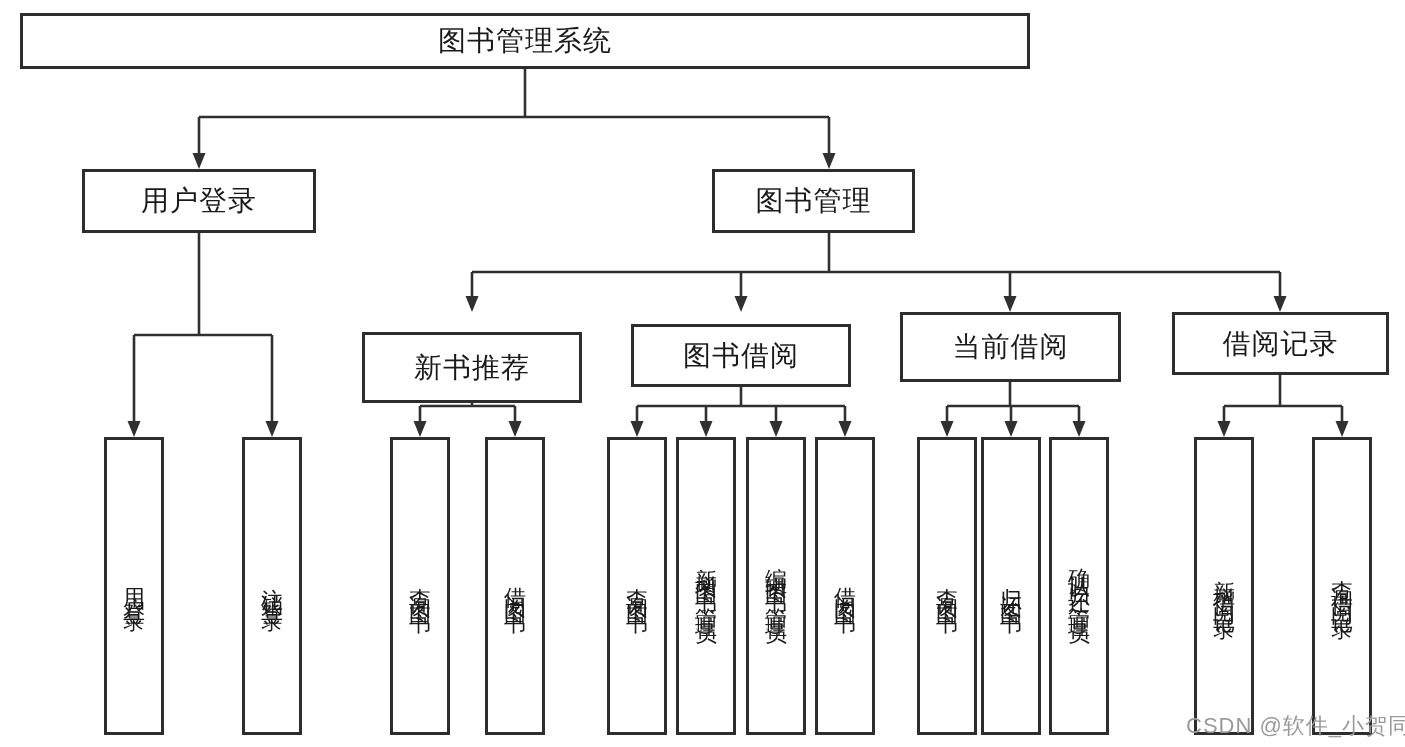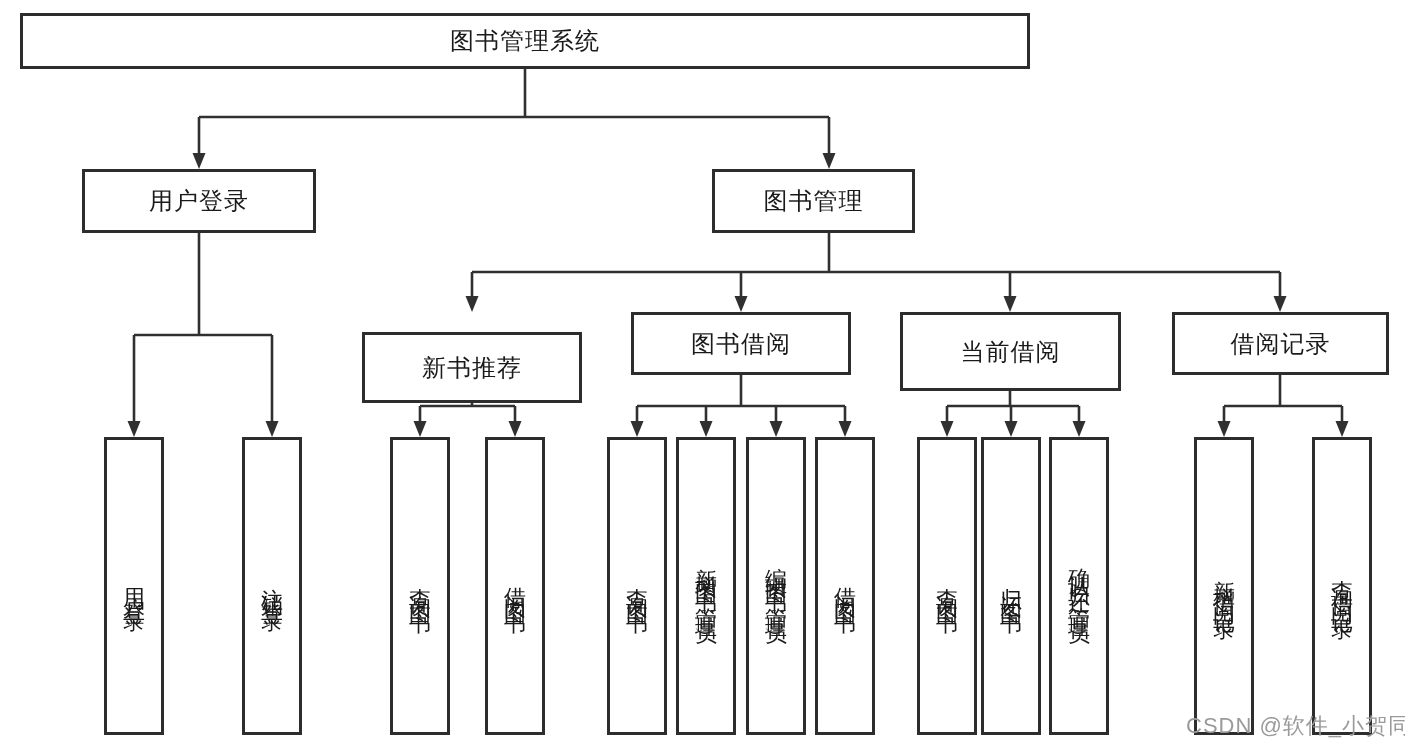--- a/index.html
+++ b/index.html
@@ -20,21 +20,21 @@
   .connectors{position:absolute;left:0;top:0;width:1405px;height:747px;}
   .box{
     position:absolute;
     box-sizing:border-box;
     border:3px solid var(--border-color);
     background:var(--bg);
     display:flex;align-items:center;justify-content:center;
     color:var(--text-color);
     z-index:2;
   }
-  .h-label{font-size:24px;letter-spacing:1px;white-space:nowrap;}
+  .h-label{font-size:28px;letter-spacing:1px;white-space:nowrap;}
   .leaf span{
     writing-mode:vertical-rl;
     text-orientation:mixed;
     font-size:22px;
     letter-spacing:8px;
     line-height:1;
     white-space:nowrap;
   }
   .watermark{
     position:absolute;
@@ -113,24 +113,24 @@
   <div class="box" style="left:82px;top:169px;width:234px;height:64px">
     <span class="h-label">用户登录</span>
   </div>
   <div class="box" style="left:712px;top:169px;width:203px;height:64px">
     <span class="h-label">图书管理</span>
   </div>
 
   <div class="box" style="left:362px;top:332px;width:220px;height:71px">
     <span class="h-label">新书推荐</span>
   </div>
-  <div class="box" style="left:631px;top:312px;width:220px;height:63px">
+  <div class="box" style="left:631px;top:324px;width:220px;height:63px">
     <span class="h-label">图书借阅</span>
   </div>
-  <div class="box" style="left:900px;top:312px;width:221px;height:79px">
+  <div class="box" style="left:900px;top:312px;width:221px;height:70px">
     <span class="h-label">当前借阅</span>
   </div>
   <div class="box" style="left:1172px;top:312px;width:217px;height:63px">
     <span class="h-label">借阅记录</span>
   </div>
 
   <div class="box leaf" style="left:104px;top:437px;width:60px;height:298px">
     <span>用户登录</span>
   </div>
   <div class="box leaf" style="left:242px;top:437px;width:60px;height:298px">

